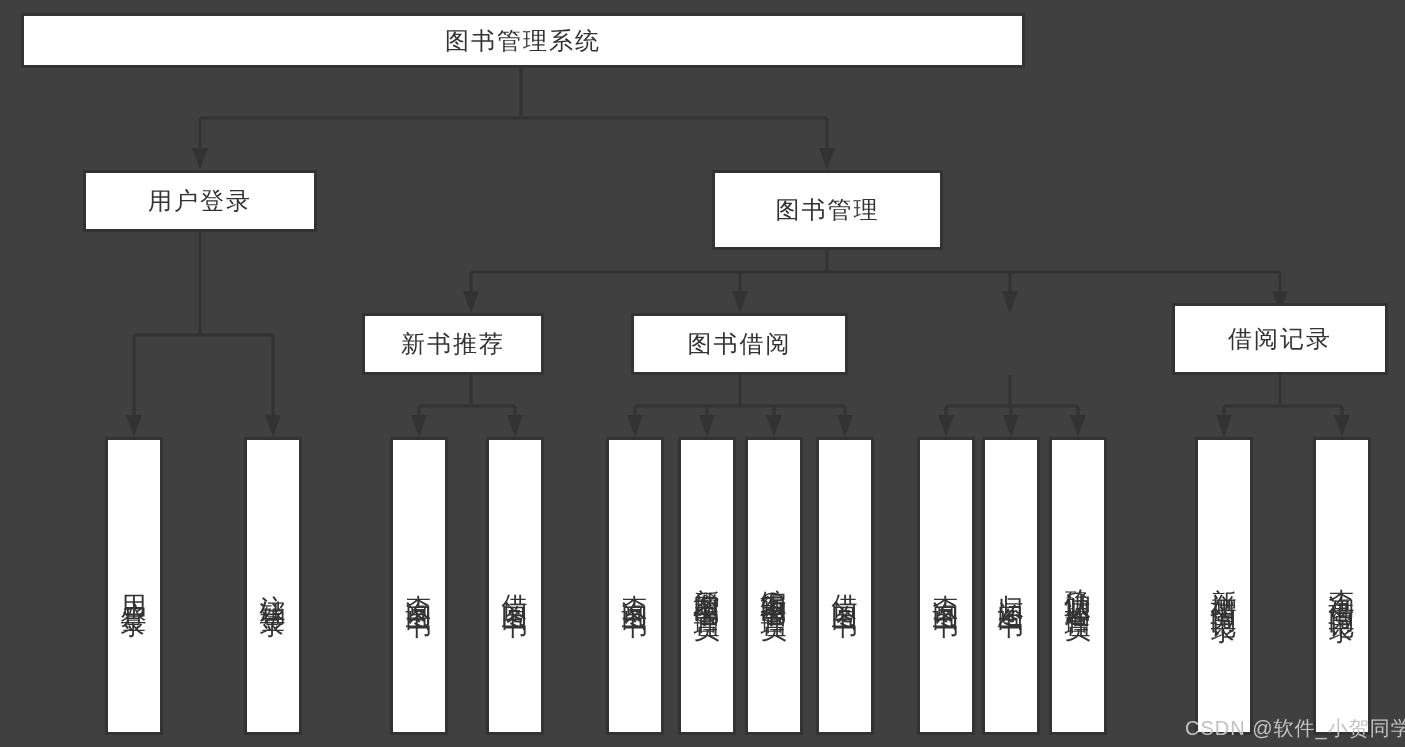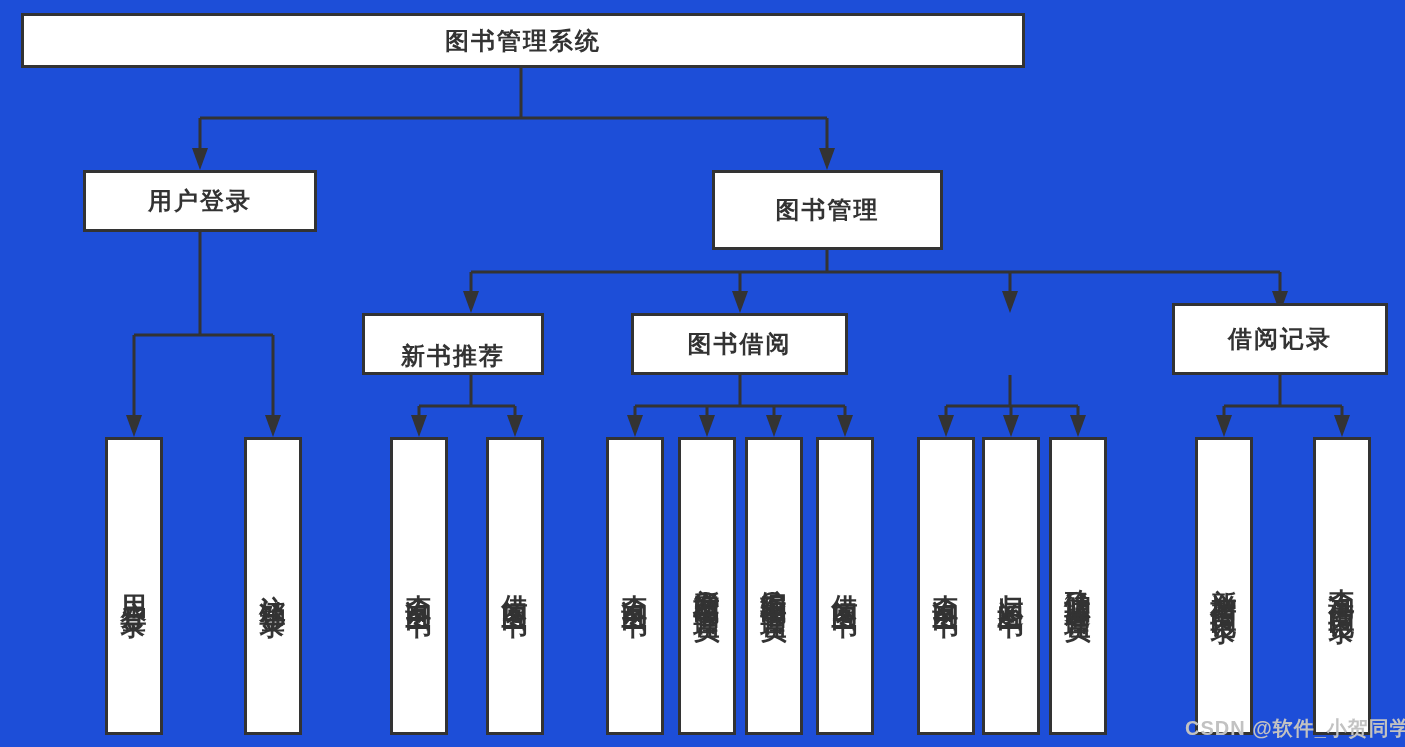--- a/index.html
+++ b/index.html
@@ -1,24 +1,23 @@
 <!DOCTYPE html>
 <html><head>
 <meta charset="utf-8">
 <style>
   html, body { margin: 0; padding: 0; background: #ffffff; }
   #canvas {
     position: relative;
     width: 1405px;
     height: 747px;
-    background: #1d4ed8;
+    background: #404040;
     font-family: "Liberation Sans", "DejaVu Sans", sans-serif;
     color: #333333;
     overflow: hidden;
-    font-weight: bold;
   }
   #connector-svg {
     position: absolute;
     left: 0; top: 0;
     width: 1405px; height: 747px;
     pointer-events: none;
   }
   .node {
     position: absolute;
     box-sizing: border-box;
@@ -126,21 +125,21 @@
     <span>图书管理系统</span>
   </div>
 
   <div class="node hnode" style="left:83px; top:170px; width:234px; height:62px;">
     <span>用户登录</span>
   </div>
   <div class="node hnode" style="left:712px; top:170px; width:231px; height:80px;">
     <span>图书管理</span>
   </div>
 
-  <div class="node hnode" style="left:362px; top:313px; width:182px; height:62px;align-items:flex-end;">
+  <div class="node hnode" style="left:362px; top:313px; width:182px; height:62px;">
     <span>新书推荐</span>
   </div>
   <div class="node hnode" style="left:631px; top:313px; width:217px; height:62px;">
     <span>图书借阅</span>
   </div>
   <div class="node hnode" style="left:1172px; top:303px; width:216px; height:72px;text-align:right;">
     <span>借阅记录</span>
   </div>
 
   <div class="node vnode" style="left:105px; top:437px; width:58px; height:298px;">

